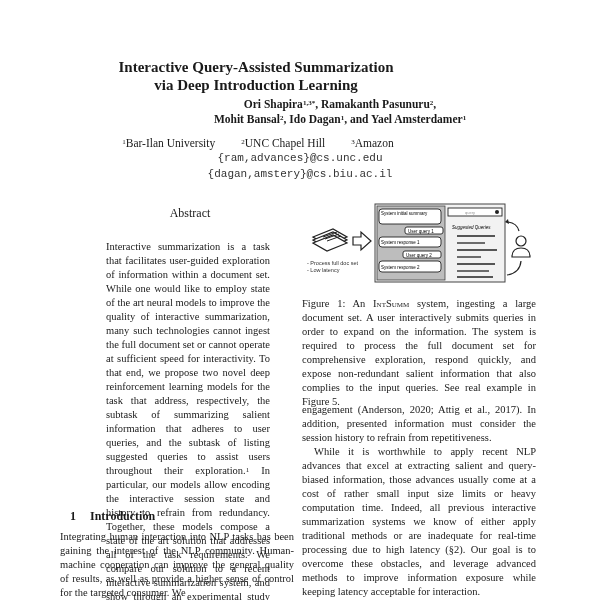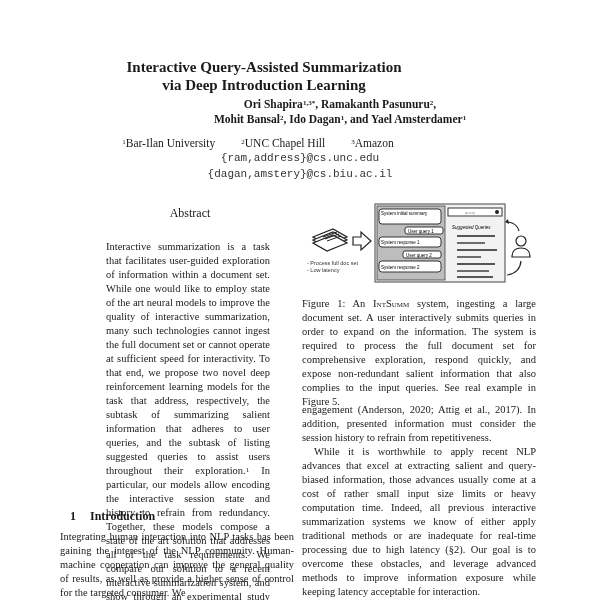--- a/index.html
+++ b/index.html
@@ -1,19 +1,19 @@
 <!DOCTYPE html>
 <html><head>
 <meta charset="utf-8">
 <style>
   html, body { margin: 0; padding: 0; background: #ffffff; }
   body { width: 600px; height: 600px; overflow: hidden; position: relative;
          font-family: "Liberation Serif", "DejaVu Serif", serif; color: #1a1a1a; }
   .abs { position: absolute; }
-  .title { left: 0; width: 512px; top: 58px; text-align: center; font-weight: bold; font-size: 15px; line-height: 18px; padding-left: 8px; }
+  .title { left: 0; width: 512px; top: 58px; text-align: center; font-weight: bold; font-size: 15px; line-height: 18px; }
   .authors { left: 0; width: 600px; top: 97px; text-align: center; font-weight: bold; font-size: 11.5px; line-height: 15px; padding-left: 40px; }
   .affils { left: 0; width: 516px; top: 136px; text-align: center; font-size: 11.5px; line-height: 15px; }
   .affils span.gap { display: inline-block; width: 26px; }
   .emails { left: 0; width: 600px; top: 151px; text-align: center; font-family: "Liberation Mono", "DejaVu Sans Mono", monospace; font-size: 11px; line-height: 15.5px; color: #333; }
   sup { font-size: 7px; vertical-align: top; position: relative; top: -1px; }
   .abstract-head { left: 90px; width: 200px; top: 206px; text-align: center; font-weight: normal; font-size: 12px; }
   .col { font-size: 10.5px; line-height: 14px; text-align: justify; }
   .abstract-body { left: 90px; width: 196px; top: 224px; }
   .abstract-body p { margin: 16px; }
   .intro-head { left: 70px; top: 509px; font-weight: bold; font-size: 12px; }
@@ -44,21 +44,21 @@
   <div>
     <span>Mohit Bansal</span><sup>2</sup><span style="white-space:pre">, </span><span>Ido Dagan</span><sup>1</sup><span style="white-space:pre">, and </span><span>Yael Amsterdamer</span><sup>1</sup>
   </div>
 </div>
 
 <div class="abs affils">
   <sup>1</sup><span>Bar-Ilan University</span><span class="gap"></span><sup>2</sup><span>UNC Chapel Hill</span><span class="gap"></span><sup>3</sup><span>Amazon</span>
 </div>
 
 <div class="abs emails">
-  <div>{ram,address}@cs.unc.edu</div>
+  <div>{ram,advances}@cs.unc.edu</div>
   <div>{dagan,amstery}@cs.biu.ac.il</div>
 </div>
 
 <div class="abs abstract-head">Abstract</div>
 
 <div class="abs col abstract-body">
   <p><span>Interactive summarization is a task that facilitates user-guided exploration of information within a document set. While one would like to employ state of the art neural models to improve the quality of interactive summarization, many such technologies cannot ingest the full document set or cannot operate at sufficient speed for interactivity. To that end, we propose two novel deep reinforcement learning models for the task that address, respectively, the subtask of summarizing salient information that adheres to user queries, and the subtask of listing suggested queries to assist users throughout their exploration.</span><sup>1</sup><span> In particular, our models allow encoding the interactive session state and history to refrain from redundancy. Together, these models compose a state of the art solution that addresses all of the task requirements. We compare our solution to a recent interactive summarization system, and show through an experimental study involving real users that our models are able to improve informativeness while preserving positive user experience.</span></p>
 </div>
 
 <div class="abs intro-head">

